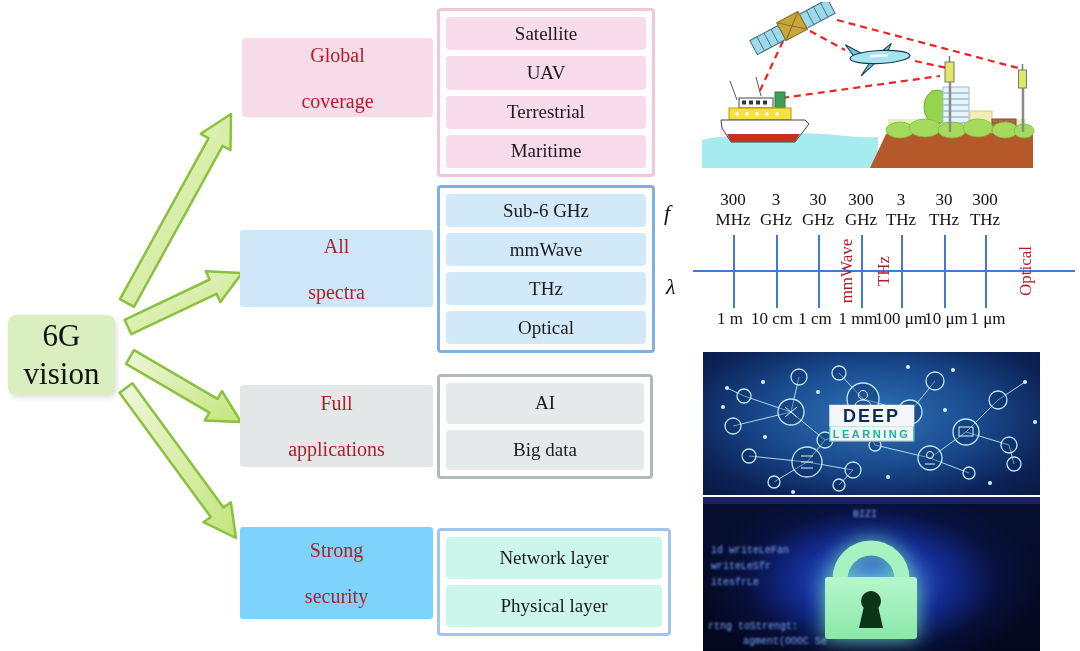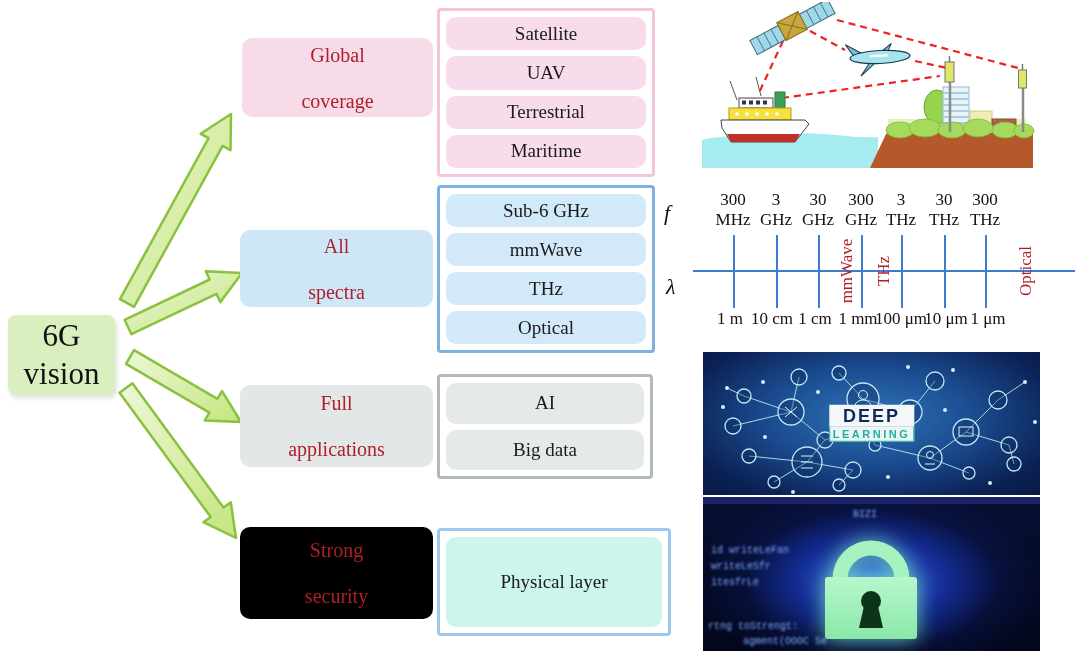--- a/index.html
+++ b/index.html
@@ -7,31 +7,31 @@
           font-family:"Liberation Serif","DejaVu Serif",serif;}
   .abs{position:absolute;}
 
   
   .node-6g{left:8px;top:315px;width:107px;height:80px;background:#d9efbf;border-radius:8px;
            display:flex;flex-direction:column;align-items:center;justify-content:center;
            font-size:31px;line-height:1.22;color:#111;box-shadow:2px 3px 5px rgba(0,0,0,0.12);}
 
   
   .cat-label{display:flex;flex-direction:column;align-items:center;justify-content:center;
-             font-size:20px;line-height:1.3;color:#b01e28;border-radius:10px;gap:20px;}
+             font-size:20px;line-height:1.3;color:#b01e28;border-radius:3px;gap:20px;}
   .lab0{left:242px;top:38px;width:191px;height:79px;background:#f7dbe9;}
   .lab1{left:240px;top:230px;width:193px;height:77px;background:#cde7f8;}
   .lab2{left:240px;top:385px;width:193px;height:82px;background:#e3e7e8;}
-  .lab3{left:240px;top:527px;width:193px;height:92px;background:#000000;align-items:center;}
+  .lab3{left:240px;top:527px;width:193px;height:92px;background:#7dd3fc;align-items:center;}
 
   
   .items{background:#ffffff;border-radius:4px;display:flex;flex-direction:column;gap:6px;
          padding:6px;box-sizing:border-box;}
   .items .it{flex:1;display:flex;align-items:center;justify-content:center;font-size:19px;
-             color:#1a1a1a;border-radius:10px;}
+             color:#1a1a1a;border-radius:4px;}
   .box0{left:437px;top:8px;width:218px;height:169px;border:3px solid #f2c6d8;}
   .box0 .it{background:#f8dcec;}
   .box1{left:437px;top:185px;width:218px;height:168px;border:3px solid #7fb0e0;}
   .box1 .it{background:#d2e9f9;}
   .box2{left:437px;top:374px;width:216px;height:105px;border:3px solid #b2b9ba;}
   .box2 .it{background:#e6e9ea;}
   .box3{left:437px;top:528px;width:234px;height:108px;border:3px solid #a0c6ee;}
   .box3 .it{background:#ccf6ec;}
 
   
@@ -125,20 +125,21 @@
   <div class="abs items box2">
     <div class="it">AI</div>
     <div class="it">Big data</div>
   </div>
 
   <div class="abs cat-label lab3">
     <span>Strong</span>
     <span>security</span>
   </div>
   <div class="abs items box3">
+    <div class="it">Network layer</div>
     <div class="it">Physical layer</div>
   </div>
 
   <div class="abs scene">
     <svg width="380" height="166" viewBox="0 0 380 166">
 
       <path d="M2,138 C30,131 62,135 92,132 C122,129 152,137 178,135 L178,166 L2,166 Z" fill="#a5ebf0"></path>
 
       <path d="M170,166 L186,132 C220,125 252,130 300,127 L333,129 L333,166 Z" fill="#b5592b"></path>
       <rect x="188" y="117" width="138" height="14" fill="#ddeeb2" opacity="0.85"></rect>

